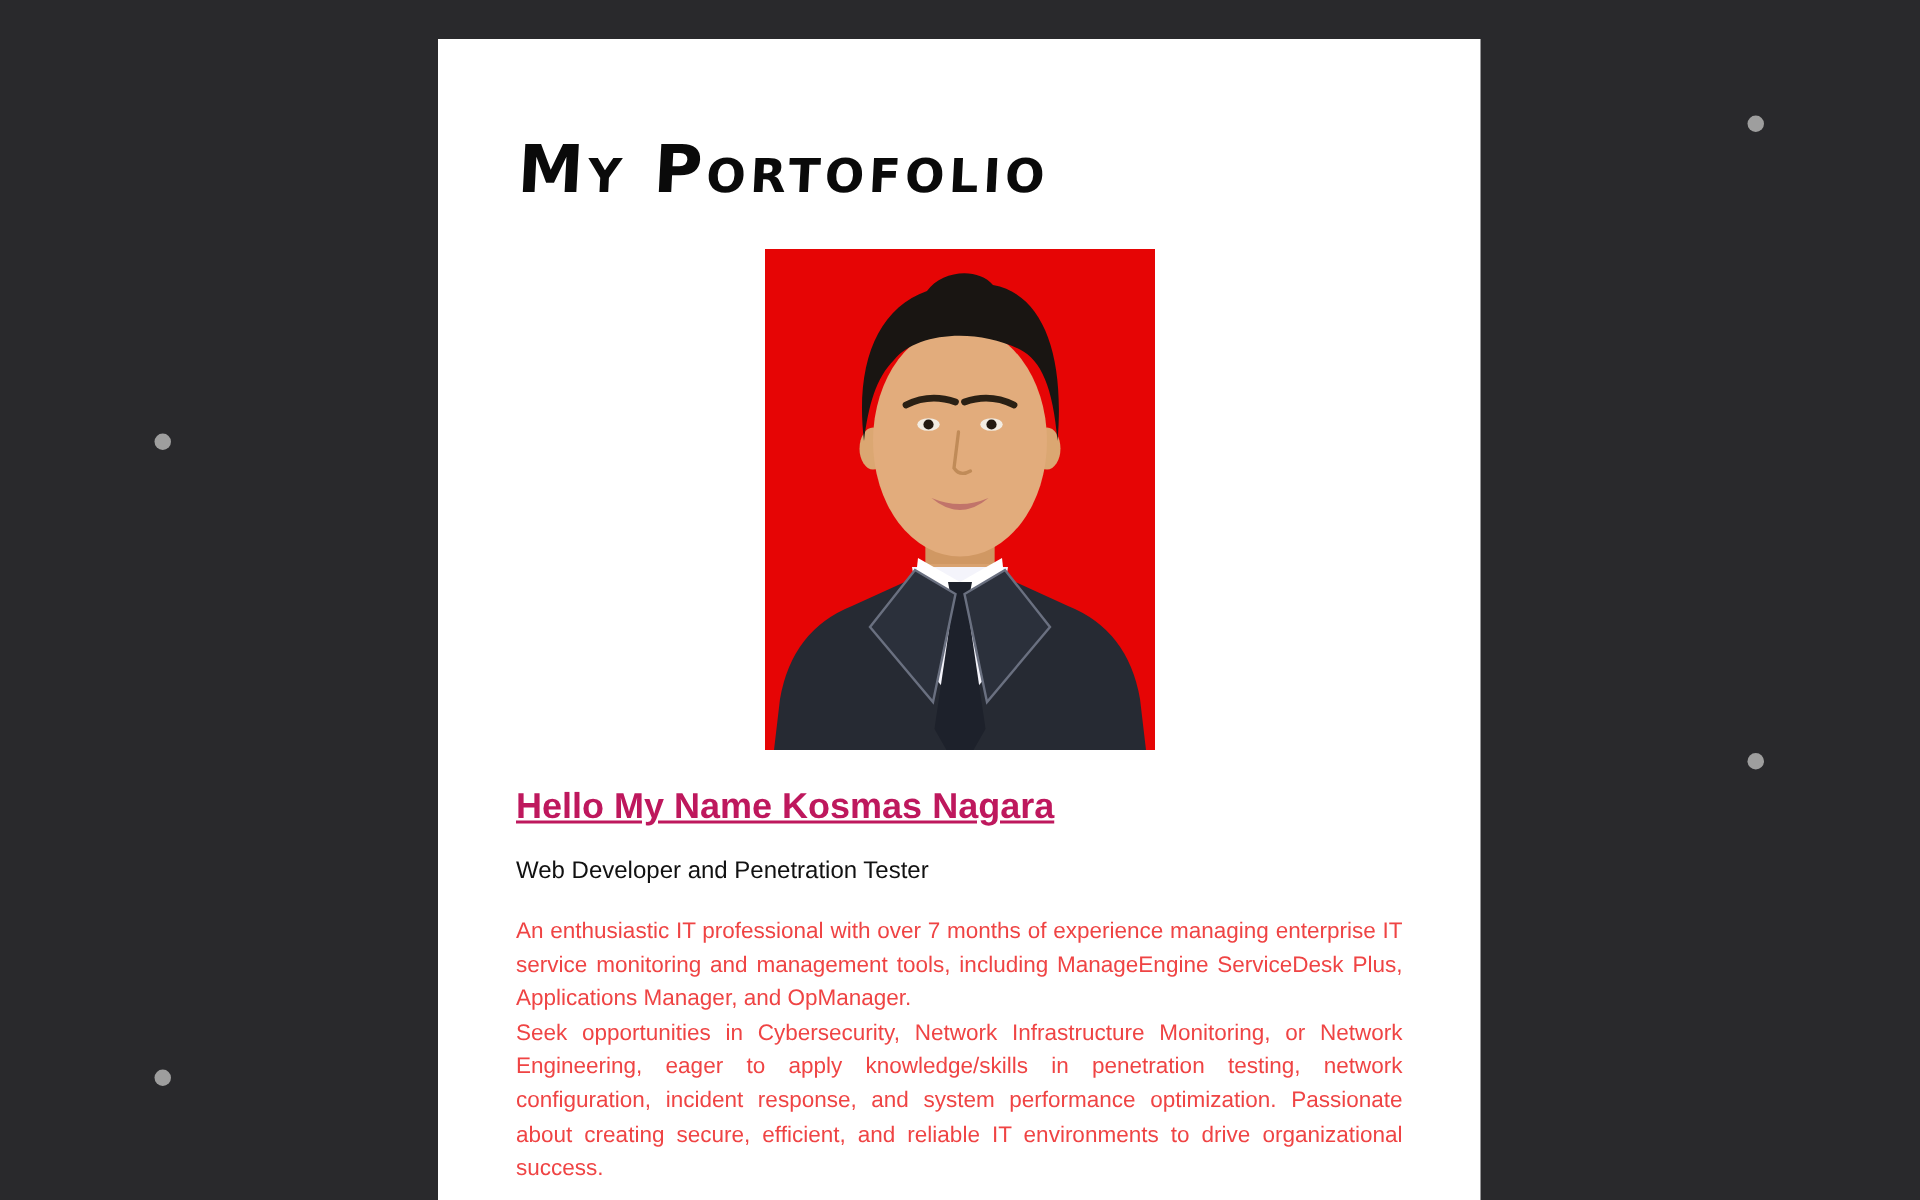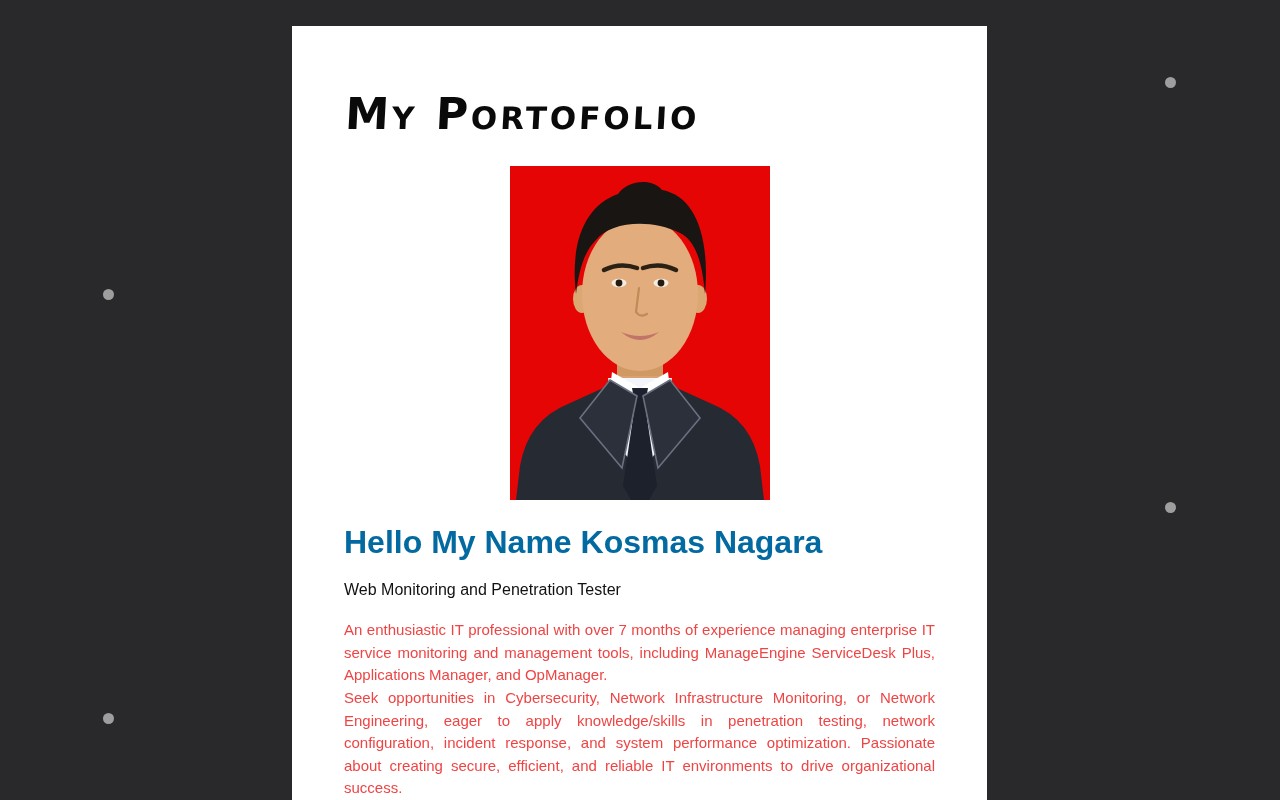--- a/index.html
+++ b/index.html
@@ -47,24 +47,25 @@
   }
   .photo-frame {
     width: 260px;
     height: 334px;
     margin: 28px auto 0 auto;
     display: block;
   }
   .photo-frame svg { display: block; width: 100%; height: 100%; }
   .name-heading {
     margin-top: 24px;
-    font-size: 32px;
+    font-size: 24px;
     font-weight: bold;
     line-height: 1.15;
-    color: #0369a1;
+    color: #be185d;
+    text-decoration: underline;
   }
   .subtitle {
     margin-top: 20px;
     font-size: 16px;
     font-weight: 400;
     color: #111111;
   }
   .about-text {
     margin-top: 20px;
     font-size: 15px;
@@ -130,19 +131,19 @@
         <path d="M 122 222 L 138 222 L 135 238 L 125 238 Z" fill="#1d212b"></path>
         <path d="M 125 238 L 135 238 L 147 320 L 139 334 L 121 334 L 113 320 Z" fill="#1d212b"></path>
 
         <path d="M 100 214 L 127 230 L 112 302 L 70 252 Z" fill="#2b303b" stroke="#6a7080" stroke-width="1.6"></path>
         <path d="M 160 214 L 133 230 L 148 302 L 190 252 Z" fill="#2b303b" stroke="#6a7080" stroke-width="1.6"></path>
       </svg>
     </div>
 
     <h2 class="name-heading">Hello My Name Kosmas Nagara</h2>
 
-    <p class="subtitle">Web Monitoring and Penetration Tester</p>
+    <p class="subtitle">Web Developer and Penetration Tester</p>
 
     <p class="about-text">An enthusiastic IT professional with over 7 months of experience managing enterprise IT service monitoring and management tools, including ManageEngine ServiceDesk Plus, Applications Manager, and OpManager.
 Seek opportunities in Cybersecurity, Network Infrastructure Monitoring, or Network Engineering, eager to apply knowledge/skills in penetration testing, network configuration, incident response, and system performance optimization. Passionate about creating secure, efficient, and reliable IT environments to drive organizational success.</p>
 
   </div>
 </div>
 
 </body></html>

